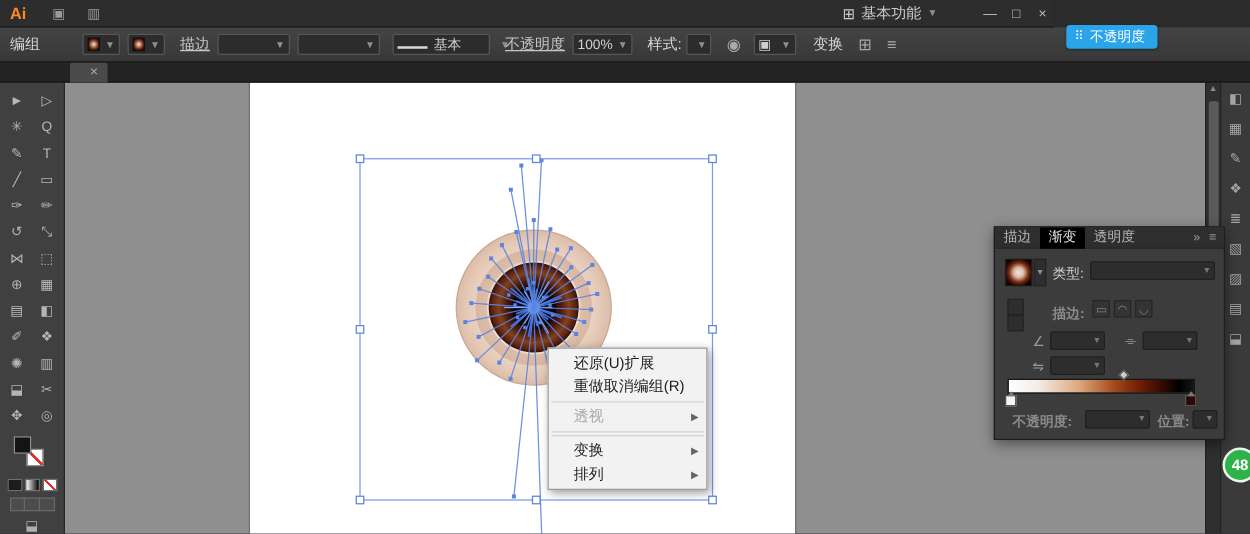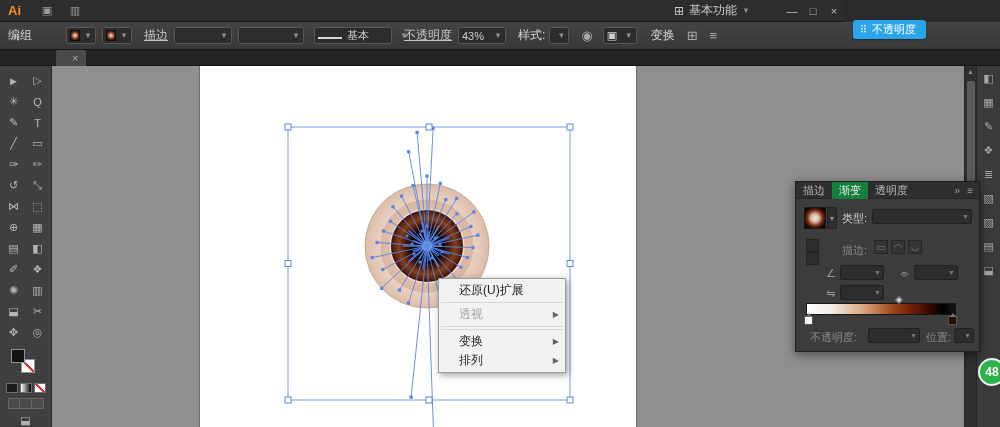--- a/index.html
+++ b/index.html
@@ -68,27 +68,27 @@
   .cm-item{height:19px;line-height:19px;padding-left:20px;padding-right:30px;font-size:12px;color:#222;position:relative;white-space:nowrap;overflow:hidden;}
   .cm-item.disabled{color:#a8a8a8;}
   .cm-item.hl{background:#dce9f9;outline:1px solid #4f84d8;outline-offset:-1px;}
   .cm-item .sub{position:absolute;right:6px;top:0;font-size:8px;color:#666;line-height:19px;}
   .cm-sep{height:1px;background:#d4d4d4;margin:2px 2px;}
 
   
   #gradient-panel{position:absolute;left:795px;top:181px;width:185px;height:171px;z-index:30;background:#3c3c3c;border:1px solid #1f1f1f;box-shadow:0 3px 10px rgba(0,0,0,.45);}
   #gp-header{height:17px;background:#2e2e2e;display:flex;align-items:center;font-size:11px;color:#b5b5b5;border-bottom:1px solid #262626;}
   .gp-tab{padding:0 7px;height:17px;line-height:17px;white-space:nowrap;}
-  .gp-tab.active{background:#15803d;color:#e8e8e8;}
+  .gp-tab.active{background:#000000;color:#e8e8e8;}
   #gp-hicons{margin-left:auto;display:flex;gap:7px;padding-right:6px;color:#999;font-size:10px;}
   #gp-body{position:relative;height:152px;font-size:11px;color:#cfcfcf;}
   #gp-thumb{position:absolute;left:8px;top:8px;width:22px;height:22px;border:1px solid #191919;background:radial-gradient(circle,#f3e6dc 0%,#d9bba8 28%,#7a2c10 55%,#1c0602 78%,#000 100%);}
   #gp-thumb-car{position:absolute;left:31px;top:8px;width:10px;height:22px;background:#2e2e2e;border:1px solid #232323;color:#8f8f8f;font-size:7px;display:flex;align-items:center;justify-content:center;}
   .gp-label{position:absolute;white-space:nowrap;}
-  .gp-dim{color:#8a8a8a;}
+  .gp-dim{color:#8a8a8a;font-weight:bold;}
   .gp-field{position:absolute;height:15px;background:#2d2d2d;border:1px solid #202020;border-radius:2px;display:flex;align-items:center;justify-content:flex-end;padding:0 2px;color:#9a9a9a;font-size:10px;}
   .gp-field .car{font-size:7px;color:#777;margin-left:3px;}
   .gp-mini{position:absolute;width:14px;height:14px;background:#343434;border:1px solid #262626;color:#808080;font-size:9px;display:flex;align-items:center;justify-content:center;}
   .gp-ic{position:absolute;color:#9a9a9a;font-size:11px;}
   #gp-bar{position:absolute;left:10px;top:104px;width:150px;height:12px;border:1px solid #161616;background:linear-gradient(90deg,#ffffff 0%,#f4ece6 16%,#dca87f 38%,#a34a1c 57%,#6e1d04 71%,#350a00 83%,#000 92%,#151515 100%);}
   .gstop{position:absolute;top:117px;width:9px;height:9px;border:1px solid #555;}
   .gstop:before{content:"";position:absolute;left:1px;top:-4px;border-left:3px solid transparent;border-right:3px solid transparent;border-bottom:4px solid #777;}
   #gstop-l{left:8px;background:#f5f5f5;}
   #gstop-r{left:152px;background:#2a0a02;}
   #gmid{position:absolute;left:100px;top:98px;width:6px;height:6px;background:#cfcfcf;border:1px solid #555;transform:rotate(45deg);}
@@ -139,21 +139,21 @@
     <span class="combo" style="width:66px;">
         <span></span>
         <span class="car">▼</span>
       </span>
     <span class="combo" style="margin-left:10px;width:78px;gap:27px;">
         <span><span class="linepreview"></span><span>基本</span></span>
         <span class="car">▼</span>
       </span>
     <span class="cb-link">不透明度</span>
     <span class="combo" style="width:48px;">
-        <span>43%</span>
+        <span>100%</span>
         <span class="car">▼</span>
       </span>
     <span class="cb-label">样式:</span>
     <span class="combo" style="margin-left:4px;width:20px;">
         <span></span>
         <span class="car">▼</span>
       </span>
     <span class="cb-icon">◉</span>
     <span class="combo" style="margin-left:10px;width:34px;">
         <span>▣</span>
@@ -418,20 +418,21 @@
       <span class="gp-label gp-dim" style="left:130px;top:131px;">位置:</span>
       <span class="gp-field" style="left:158px;top:129px;width:20px;">
           <span class="car">▼</span>
         </span>
     </div>
   </div>
 
   <div id="context-menu">
     <div>
         <div class="cm-item">还原(U)扩展</div>
+        <div class="cm-item">重做取消编组(R)</div>
         <div class="cm-sep"></div>
         <div class="cm-item disabled">透视<span class="sub">▶</span></div>
         <div class="cm-sep"></div>
         <div class="cm-sep"></div>
         <div class="cm-item">变换<span class="sub">▶</span></div>
         <div class="cm-item">排列<span class="sub">▶</span></div>
       </div>
   </div>
 
 </div>

